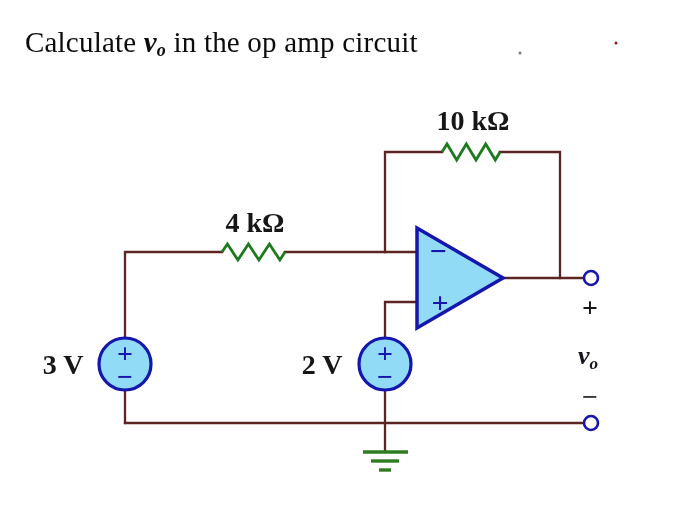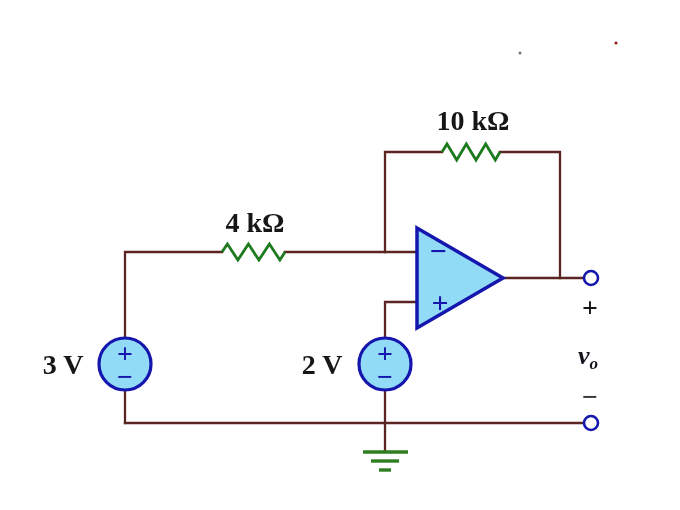--- a/index.html
+++ b/index.html
@@ -107,20 +107,23 @@
     font-size: 17px;
   }
   .artifact-dot-gray { fill: #777777; }
   .artifact-dot-red { fill: #8a1a10; }
 </style>
 </head>
 <body>
 
 <div class="page">
 
+  <div class="title">
+    <span>Calculate </span><span class="mvar">v</span><span class="msub">o</span><span> in the op amp circuit</span>
+  </div>
 
   <svg class="circuit" width="680" height="510" viewBox="0 0 680 510">
 
     <g>
       <path class="wire" d="M125,338 L125,252 L222,252"></path>
       <path class="wire" d="M285,252 L417,252"></path>
       <path class="wire" d="M385,252 L385,152 L442,152"></path>
       <path class="wire" d="M500,152 L560,152 L560,278"></path>
       <path class="wire" d="M503,278 L584,278"></path>
       <path class="wire" d="M417,302 L385,302 L385,338"></path>

